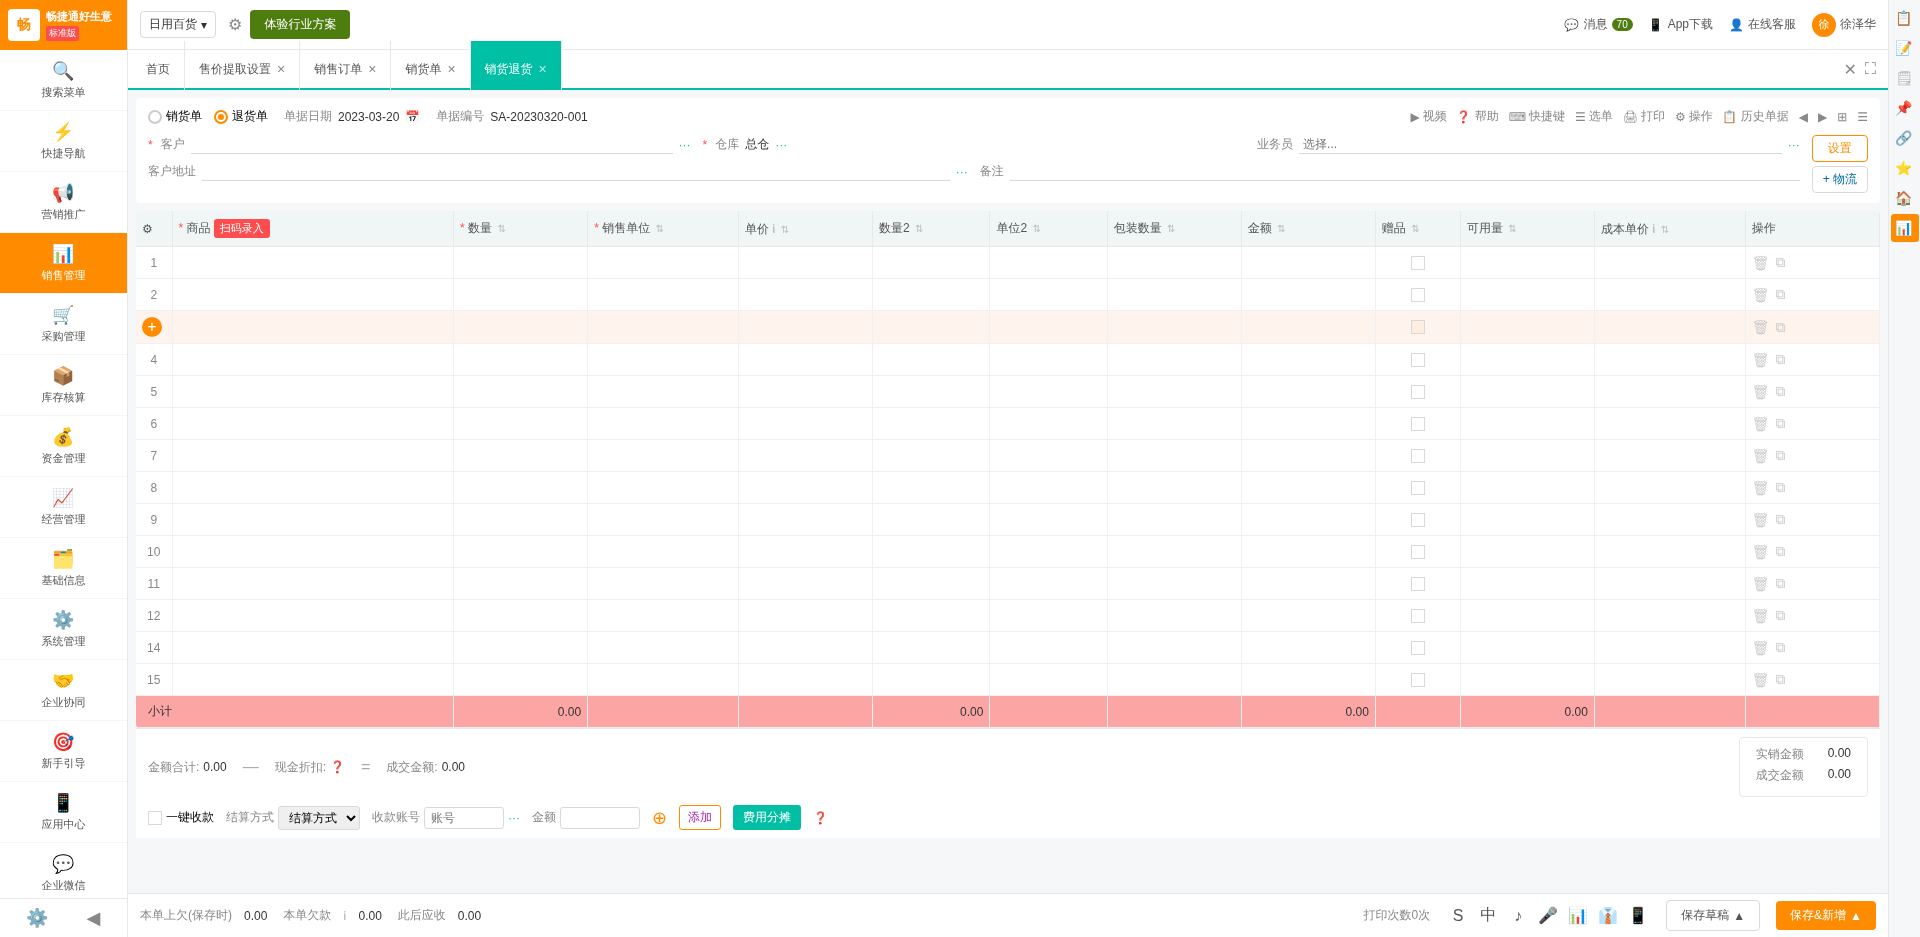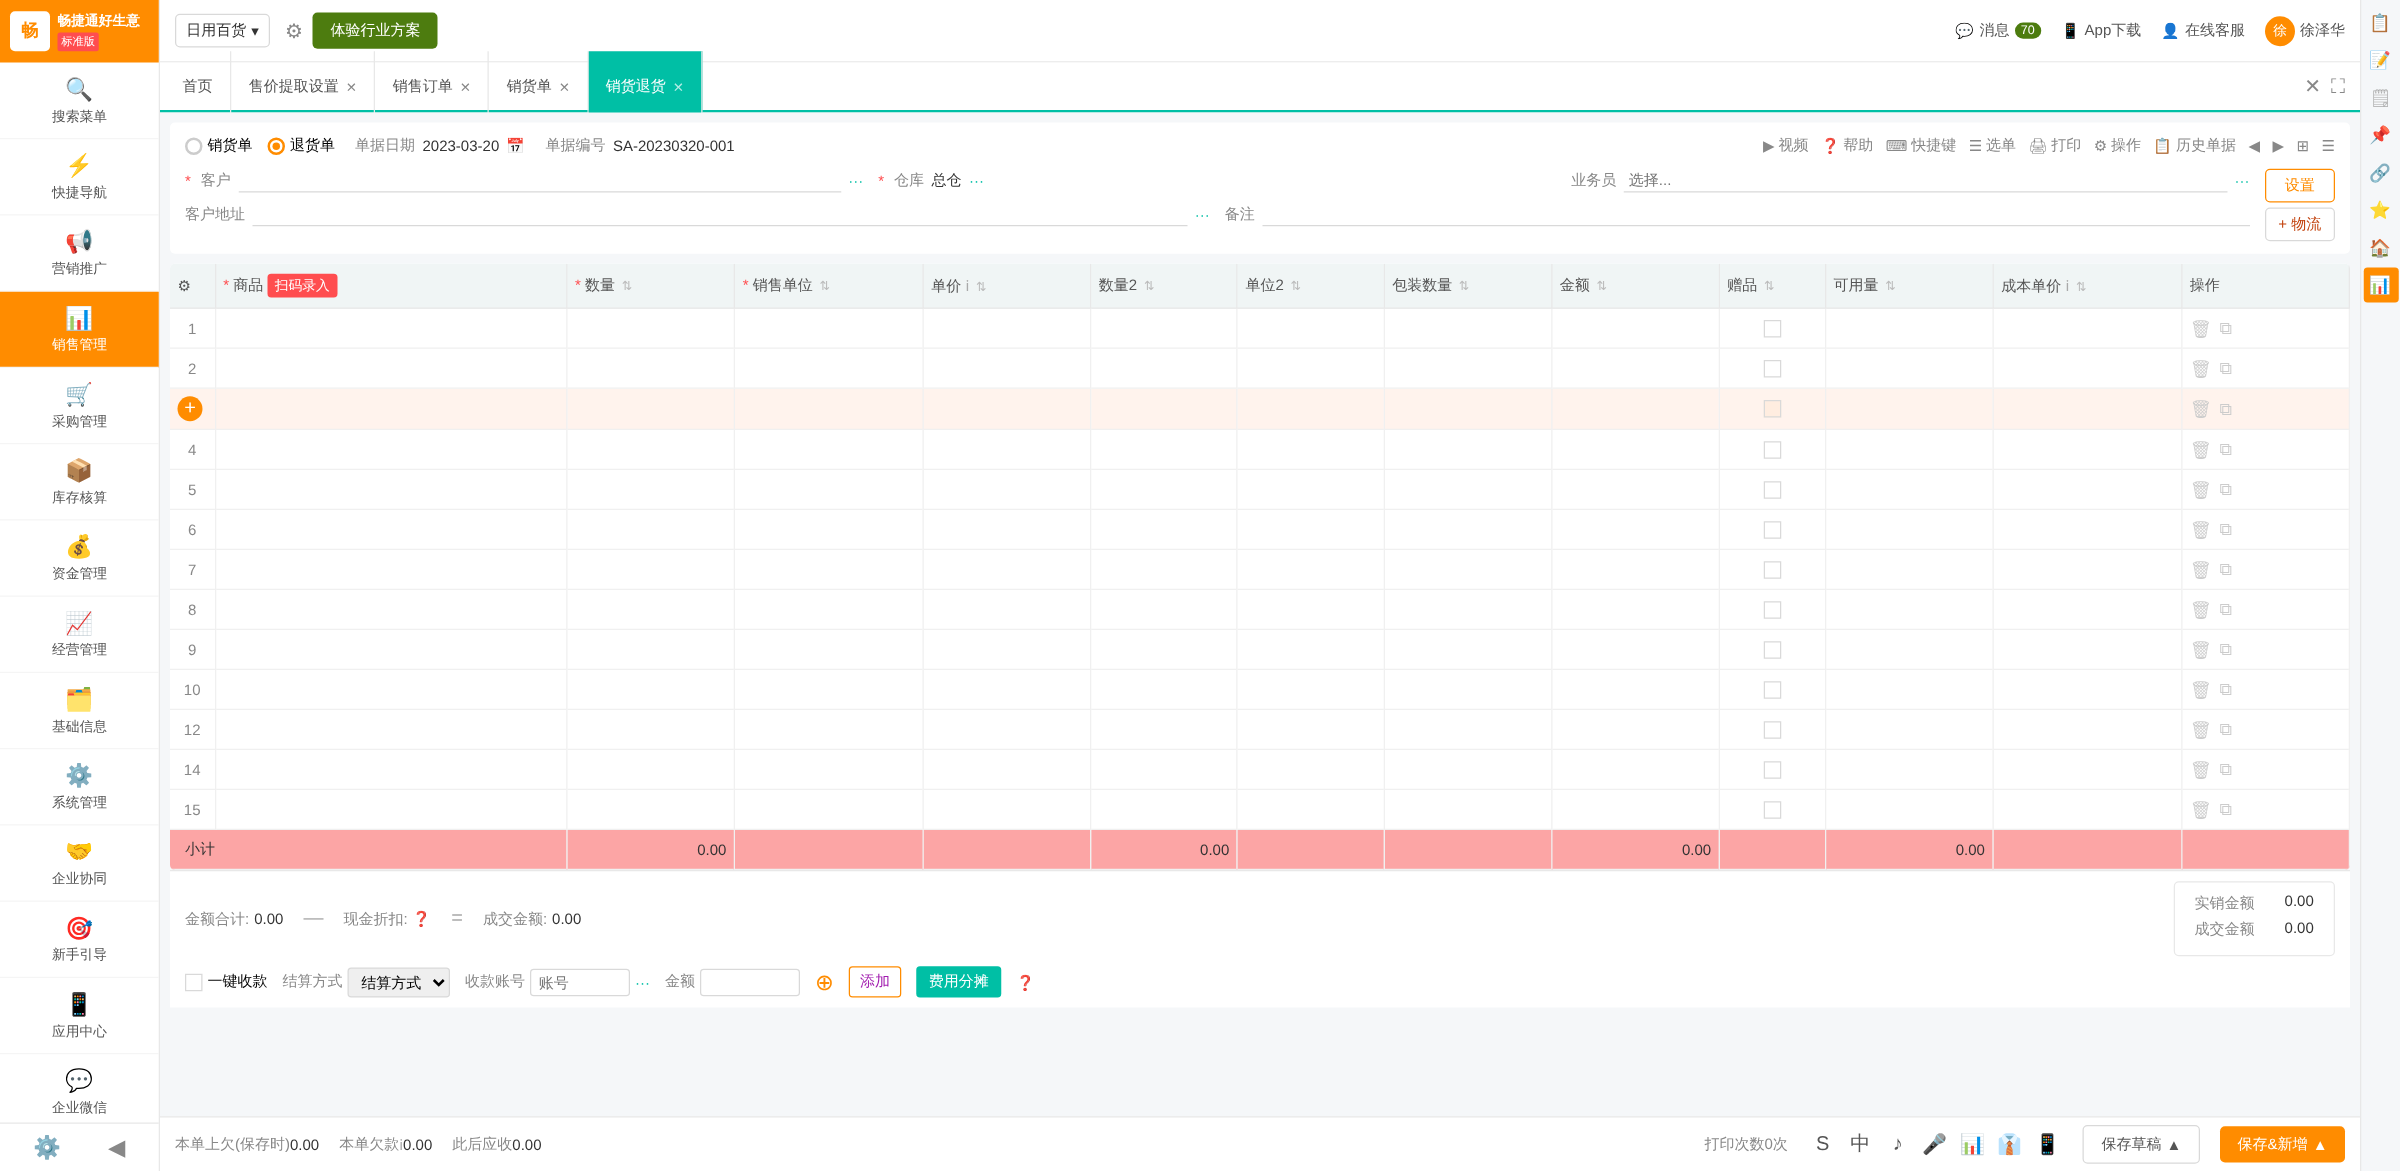--- a/index.html
+++ b/index.html
@@ -56,21 +56,21 @@
     .form-value { color: #333; font-weight: 500; }
     .form-actions-top { margin-left: auto; display: flex; align-items: center; gap: 8px; color: #888; font-size: 12px; }
     .form-action-item { display: flex; align-items: center; gap: 3px; cursor: pointer; }
     .field-group { display: flex; align-items: center; gap: 6px; flex: 1; }
     .required-star { color: #ff4d4f; margin-right: 2px; }
     .field-input { border-bottom: 1px solid #d9d9d9; padding: 2px 4px; flex: 1; color: #333; min-width: 80px; outline: none; }
     .field-dots { color: #00bfa5; cursor: pointer; }
 
     
     .right-btn-group { display: flex; flex-direction: column; gap: 4px; margin-left: 8px; }
-    .right-btn { border: 1px solid #d9d9d9; border-radius: 4px; padding: 4px 10px; cursor: pointer; background: #fff; font-size: 12px; color: #c2410c; white-space: nowrap; }
+    .right-btn { border: 1px solid #d9d9d9; border-radius: 4px; padding: 4px 10px; cursor: pointer; background: #fff; font-size: 12px; color: #0369a1; white-space: nowrap; }
     .right-btn.orange { border-color: #ff8c00; color: #ff8c00; }
 
     
     .table-wrapper { background: #fff; border-radius: 4px; overflow: hidden; }
     table { width: 100%; border-collapse: collapse; }
     thead tr { background: #f0f5f5; }
     thead th { padding: 8px 6px; text-align: left; color: #555; font-weight: normal; border-bottom: 1px solid #e8e8e8; border-right: 1px solid #e8e8e8; white-space: nowrap; font-size: 12px; }
     thead th .sort-icon { color: #bbb; font-size: 10px; margin-left: 2px; }
     tbody tr { border-bottom: 1px solid #f0f0f0; }
     tbody tr:nth-child(3) { background: #fff5f0; }
@@ -97,21 +97,21 @@
     .equals-icon { color: #aaa; font-size: 16px; }
     .footer-row2 { display: flex; align-items: center; gap: 12px; }
     .payment-checkbox { display: flex; align-items: center; gap: 4px; }
     .amount-input { border: 1px solid #d9d9d9; padding: 3px 6px; border-radius: 3px; width: 80px; }
     .add-btn { background: transparent; border: 1px solid #ff8c00; color: #a21caf; border-radius: 3px; padding: 3px 8px; cursor: pointer; font-size: 12px; }
     .split-btn { background: #00bfa5; color: #fff; border: none; border-radius: 3px; padding: 4px 10px; cursor: pointer; font-size: 12px; }
     .question-icon { color: #aaa; cursor: pointer; }
 
     
     .bottombar { background: #fff; border-top: 1px solid #e8e8e8; padding: 6px 12px; display: flex; align-items: center; gap: 16px; }
-    .bottom-field { display: flex; align-items: center; gap: 0; color: #888; text-align: right; }
+    .bottom-field { display: flex; align-items: center; gap: 12px; color: #888; text-align: right; }
     .bottom-value { color: #333; }
     .print-info { margin-left: auto; color: #888; }
     .toolbar-icons { display: flex; gap: 6px; align-items: center; }
     .toolbar-icon { width: 24px; height: 24px; display: flex; align-items: center; justify-content: center; cursor: pointer; color: #555; font-size: 16px; }
     .save-draft-btn { background: #fff; border: 1px solid #d9d9d9; border-radius: 4px; padding: 6px 14px; cursor: pointer; font-size: 12px; color: #555; display: flex; align-items: center; gap: 4px; }
     .save-new-btn { background: #ff8c00; color: #fff; border: none; border-radius: 4px; padding: 6px 14px; cursor: pointer; font-size: 12px; display: flex; align-items: center; gap: 4px; }
 
     
     .summary-panel { background: #fff; border: 1px solid #e8e8e8; border-radius: 4px; padding: 8px 16px; margin-left: auto; }
     .summary-panel-row { display: flex; justify-content: space-between; gap: 24px; margin-bottom: 4px; }
@@ -622,20 +622,40 @@
                 <td></td>
                 <td></td>
                 <td>
                   <div class="action-icons">
                     <span class="action-icon">🗑</span>
                     <span class="action-icon">⧉</span>
                   </div>
                 </td>
               </tr>
             <tr>
+                <td class="row-num">11</td>
+                <td></td>
+                <td></td>
+                <td></td>
+                <td></td>
+                <td></td>
+                <td></td>
+                <td></td>
+                <td></td>
+                <td class="checkbox-cell"><span class="checkbox"></span></td>
+                <td></td>
+                <td></td>
+                <td>
+                  <div class="action-icons">
+                    <span class="action-icon">🗑</span>
+                    <span class="action-icon">⧉</span>
+                  </div>
+                </td>
+              </tr>
+            <tr>
                 <td class="row-num">12</td>
                 <td></td>
                 <td></td>
                 <td></td>
                 <td></td>
                 <td></td>
                 <td></td>
                 <td></td>
                 <td></td>
                 <td class="checkbox-cell"><span class="checkbox"></span></td>

